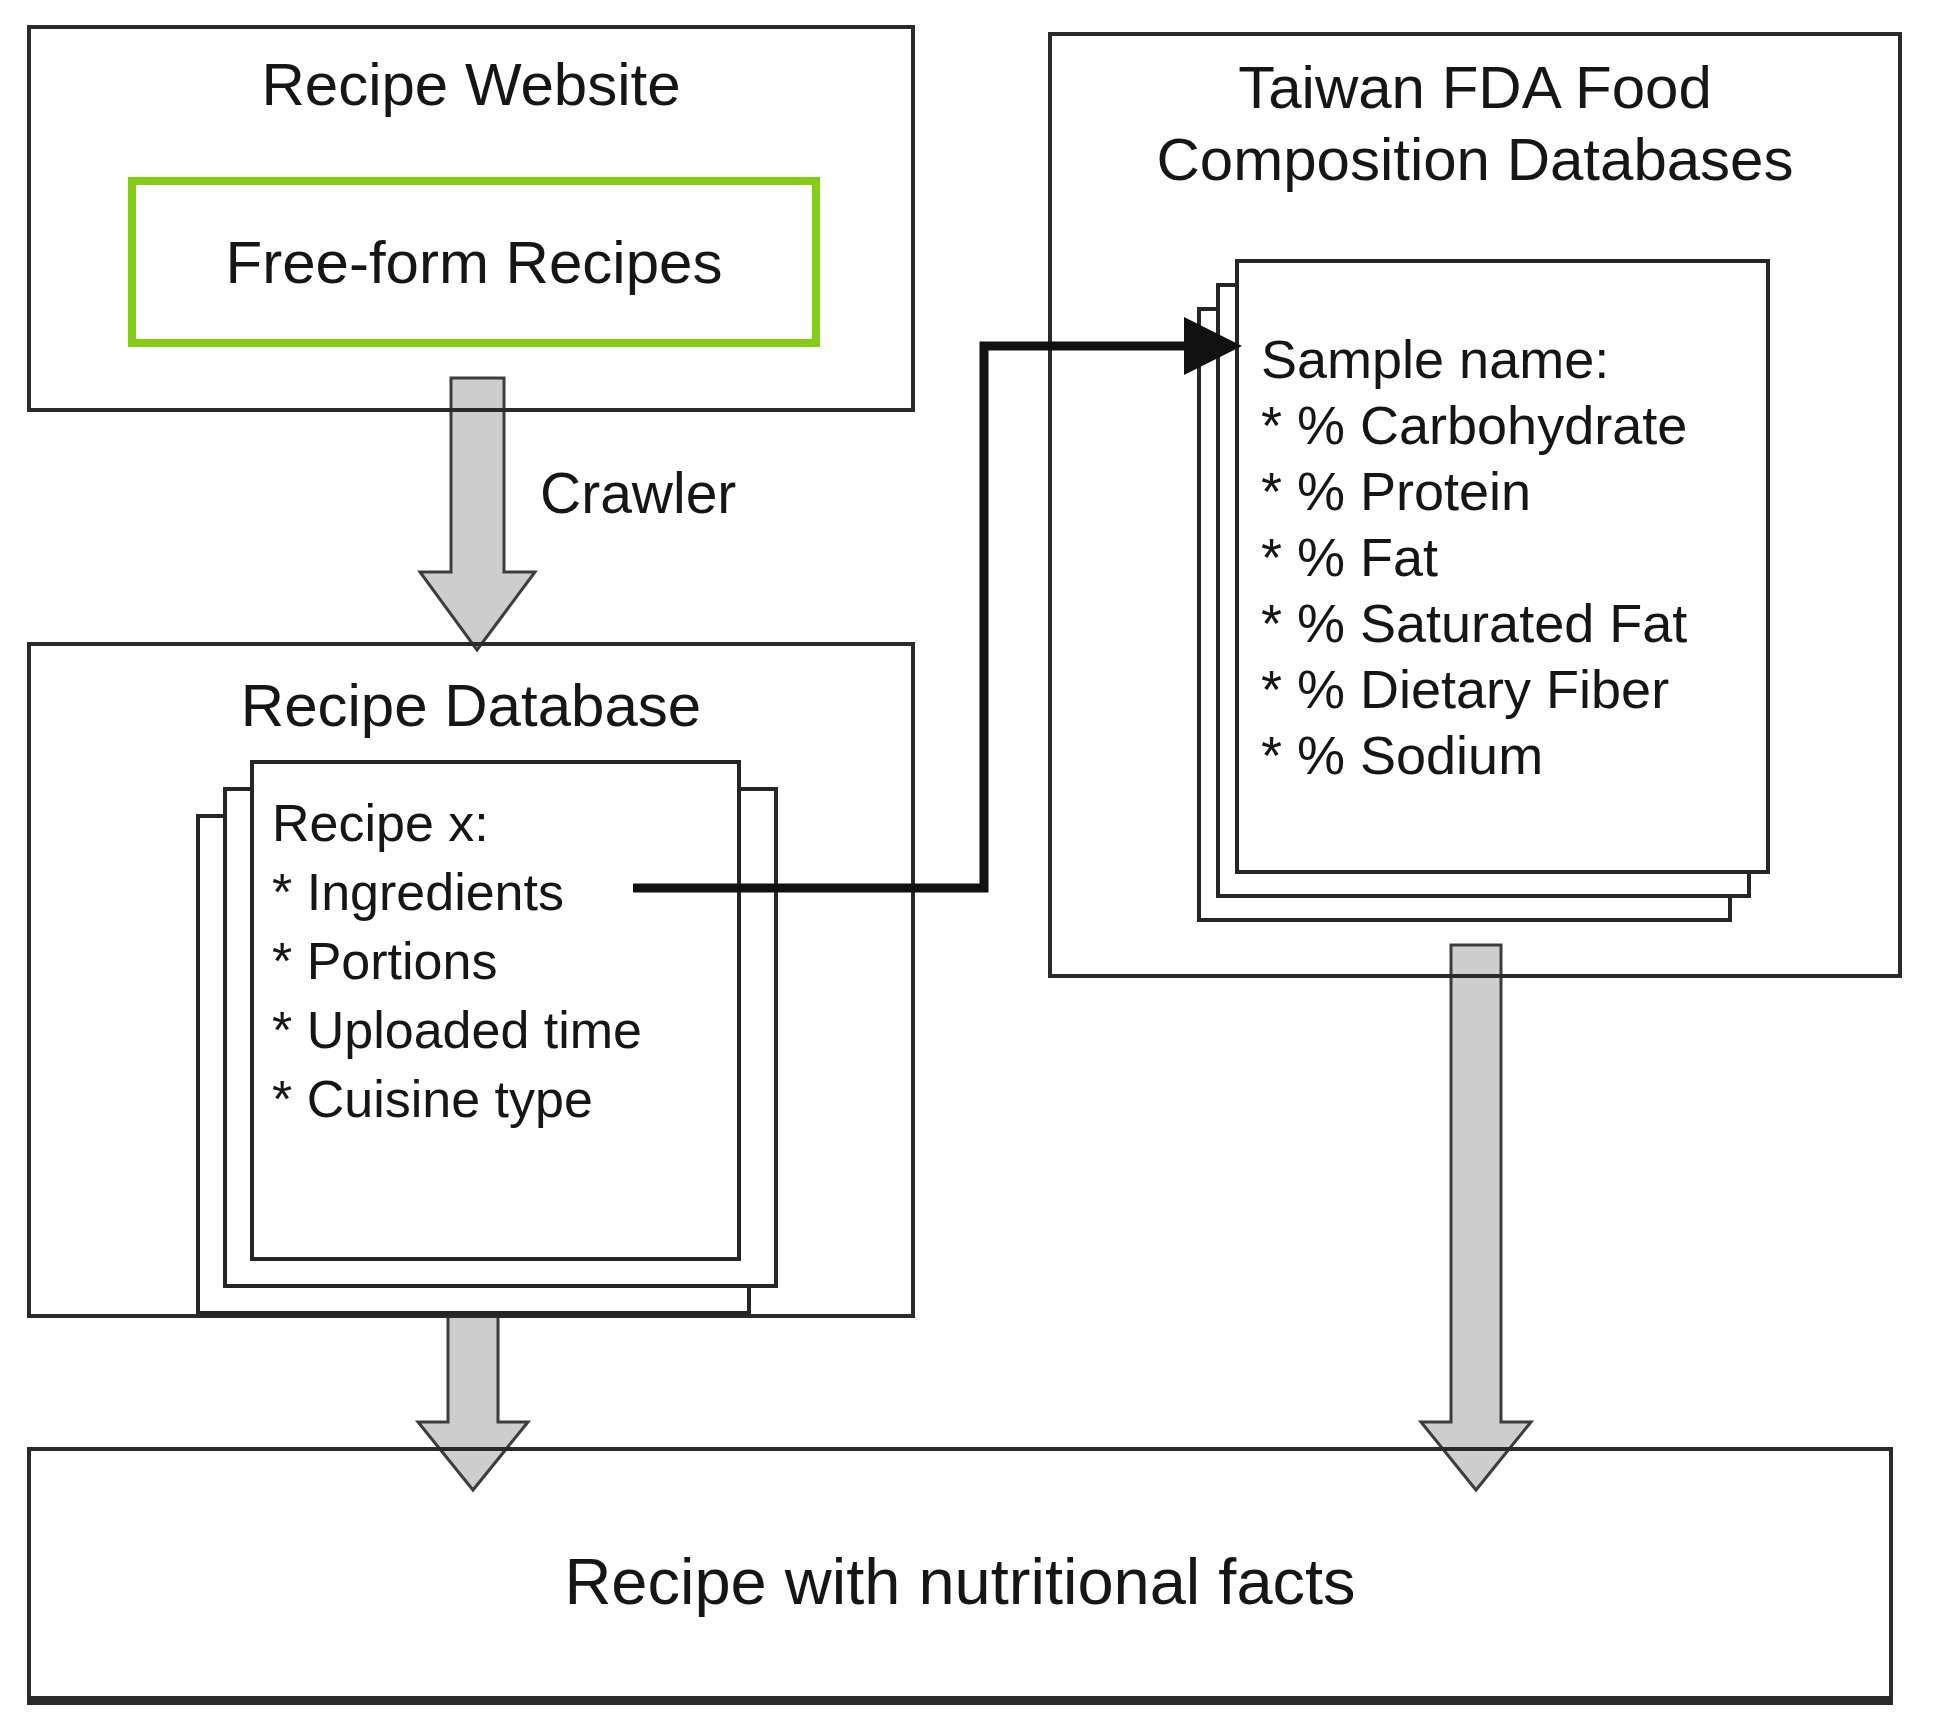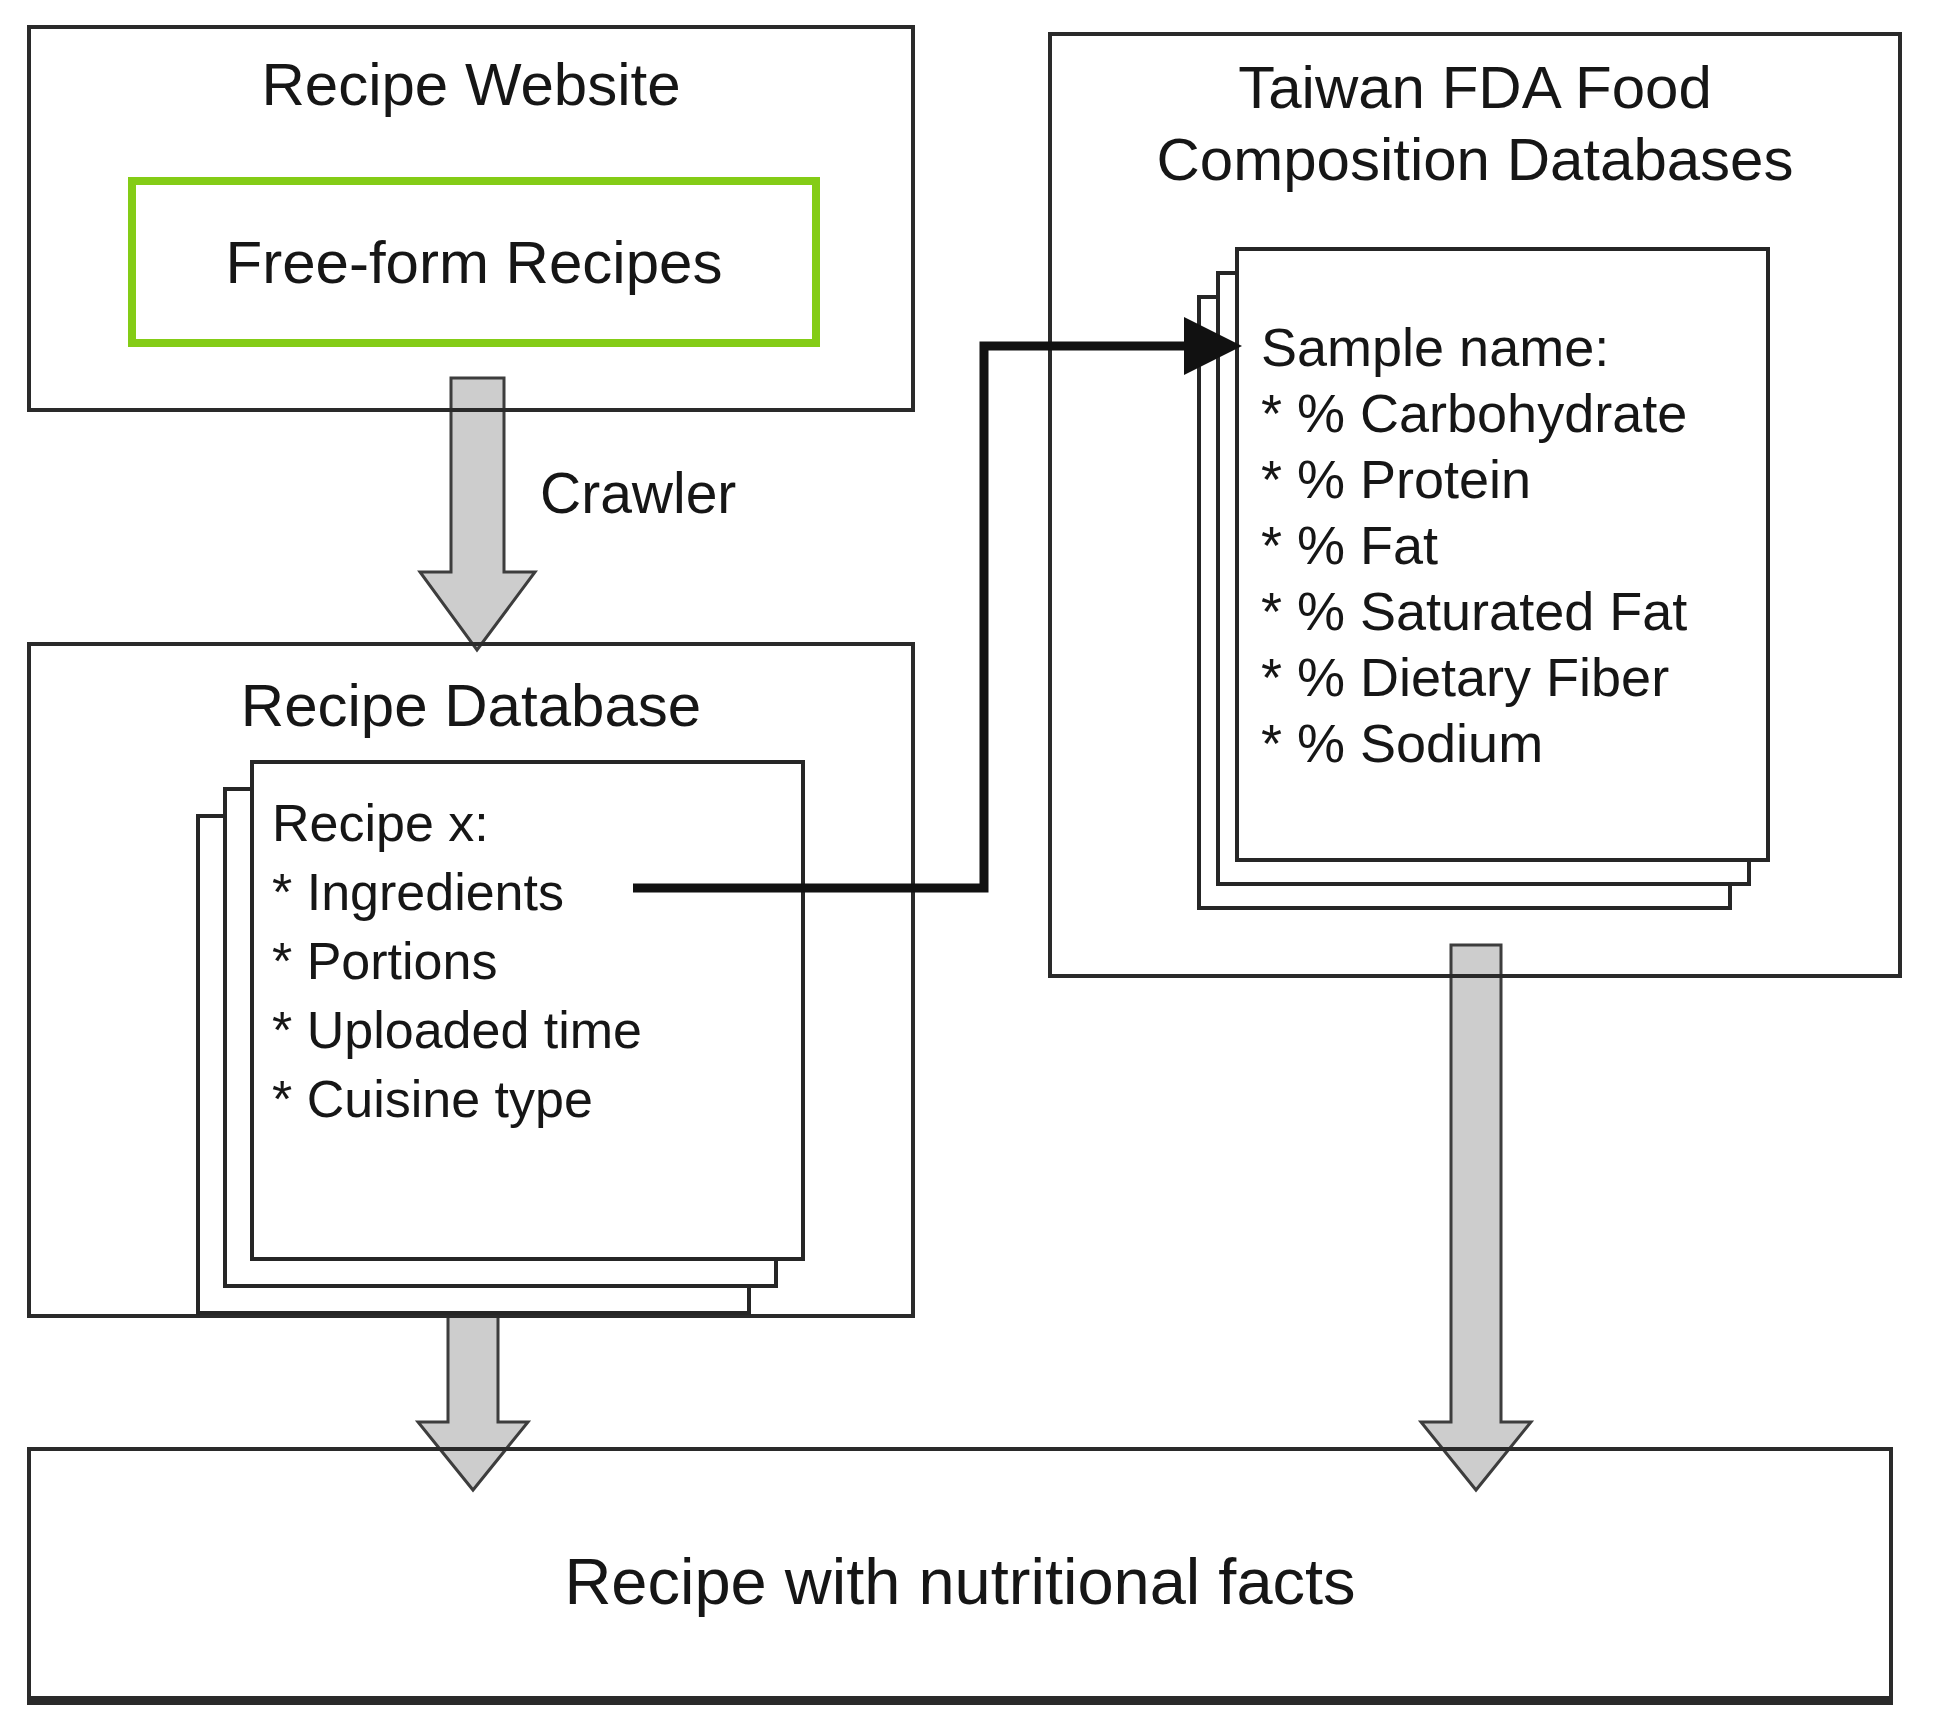--- a/index.html
+++ b/index.html
@@ -60,21 +60,21 @@
   .card {
     position: absolute;
     box-sizing: border-box;
     border: 4px solid #262626;
     background: #ffffff;
   }
   .card-stack { position: absolute; z-index: 3; }
   
   .rd-card-back   { left: 165px; top: 168px; width: 555px; height: 501px; }
   .rd-card-middle { left: 192px; top: 141px; width: 555px; height: 501px; }
-  .rd-card-front  { left: 219px; top: 114px; width: 555px; height: 501px;
+  .rd-card-front  { left: 219px; top: 114px; width: 491px; height: 501px;
                     font-size: 52px; line-height: 69px;
                     padding: 25px 0 0 18px; white-space: nowrap; }
   
   .tf-card-back   { left: 145px; top: 259px; width: 535px; height: 615px; }
   .tf-card-middle { left: 164px; top: 235px; width: 535px; height: 615px; }
   .tf-card-front  { left: 183px; top: 211px; width: 535px; height: 615px;
                     font-size: 54px; line-height: 66px;
                     padding: 63px 0 0 22px; white-space: nowrap; }
   .card-line { display: block; }
   .crawler-label {
@@ -127,21 +127,21 @@
         <span class="card-line">* Uploaded time</span>
         <span class="card-line">* Cuisine type</span>
       </div>
     </div>
   </div>
 
   <div class="box outer-border" style="left:1048px; top:32px; width:854px; height:946px;">
     <div class="box-title wrap" style="top:16px;">
       <span class="title-inner">Taiwan FDA Food Composition Databases</span>
     </div>
-    <div class="card-stack" style="left:0; top:0; width:100%; height:100%;border-radius:9px;">
+    <div class="card-stack" style="left:0; top:12px; width:100%; height:100%;border-radius:9px;">
       <div class="card tf-card-back"></div>
       <div class="card tf-card-middle"></div>
       <div class="card tf-card-front">
         <span class="card-line">Sample name:</span>
         <span class="card-line">* % Carbohydrate</span>
         <span class="card-line">* % Protein</span>
         <span class="card-line">* % Fat</span>
         <span class="card-line">* % Saturated Fat</span>
         <span class="card-line">* % Dietary Fiber</span>
         <span class="card-line">* % Sodium</span>

